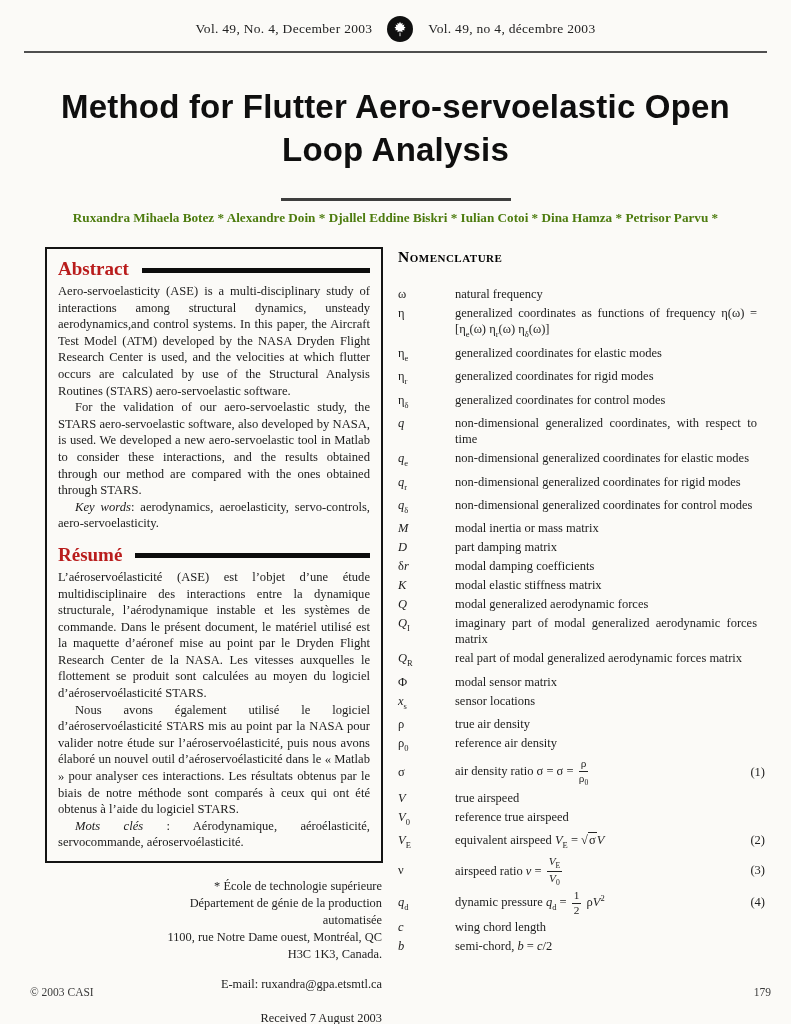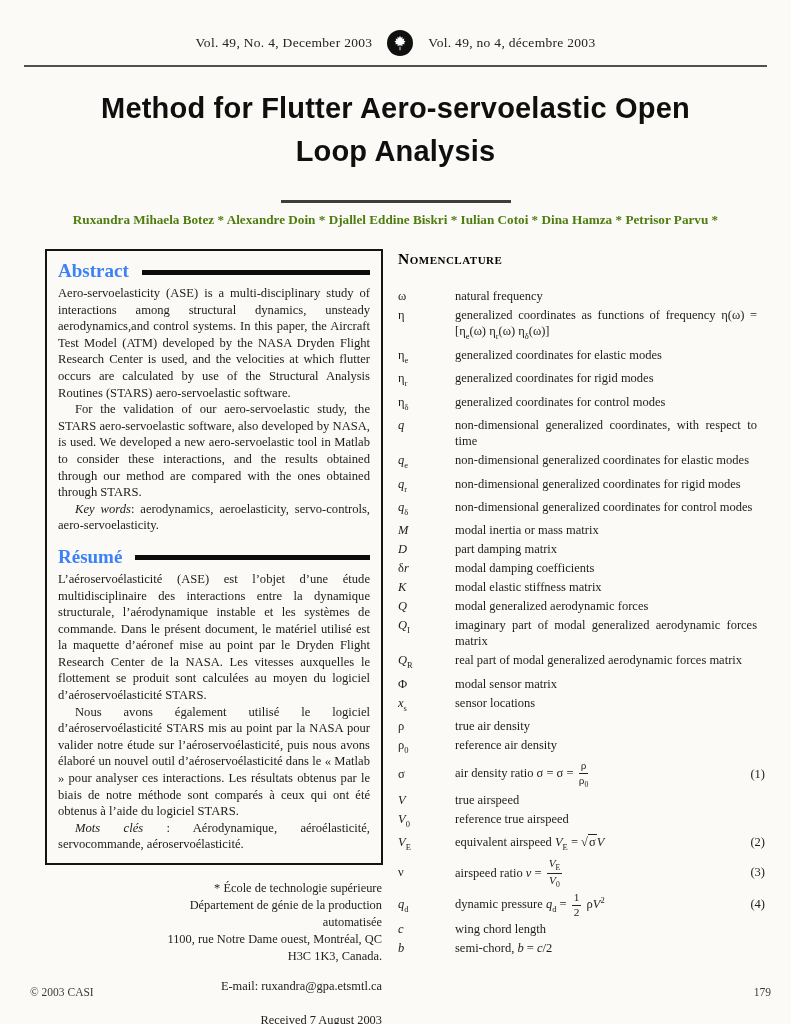--- a/index.html
+++ b/index.html
@@ -2,35 +2,35 @@
 <html><head>
 <meta charset="utf-8">
 <style>
   html,body { margin:0; padding:0; background:#d9d9d9; }
   .page {
     width:791px; height:1024px; margin:0 auto; position:relative; overflow:hidden;
     background:#fbfaf7; color:#1c1c1c; box-sizing:border-box;
     font-family:"Liberation Serif", serif;
   }
   
-  .journal-header { display:flex; align-items:center; justify-content:center; gap:15px; padding-top:30px; font-size:13.5px; letter-spacing:.3px; color:#222; }
+  .journal-header { display:flex; align-items:center; justify-content:center; gap:15px; padding-top:16px; font-size:13.5px; letter-spacing:.3px; color:#222; }
   .maple-badge { width:26px; height:26px; border-radius:50%; background:#101010; display:flex; align-items:center; justify-content:center; flex:none; }
   .header-rule { border:none; border-top:2px solid #4f4f4f; margin:9px 24px 0 24px; }
   
-  .title { text-align:center; font-family:"Liberation Sans", sans-serif; font-weight:700; font-size:29px; line-height:43px; margin:20px 40px 0; color:#0f0f0f; letter-spacing:.2px; }
+  .title { text-align:center; font-family:"Liberation Sans", sans-serif; font-weight:700; font-size:33px; line-height:43px; margin:32px 40px 0; color:#0f0f0f; letter-spacing:.2px; }
   .authors-rule { width:230px; height:3px; background:#3e3e3e; margin:27px auto 0; }
   .authors { text-align:center; font-weight:700; font-size:13.2px; margin-top:9px; color:#4d7c0f; }
   
   .columns { display:flex; align-items:flex-start; gap:15px; padding:0 26px 0 45px; margin-top:21px; }
   .left-col { width:338px; flex:none; }
   .right-col { flex:1; min-width:0; }
   
   .abstract-box { border:2px solid #141414; padding:5px 11px 10px; box-sizing:border-box; }
   .sec-head { display:flex; align-items:center; margin:4px 0 3px; }
-  .sec-title { font-size:19px; font-weight:700; color:#3b82f6; }
+  .sec-title { font-size:19px; font-weight:700; color:#b91c1c; }
   .head-bar { flex:1; height:5px; background:#0d0d0d; margin-left:13px; margin-top:2px; }
   .abstract-box p { margin:0; font-size:12.6px; line-height:16.6px; text-align:justify; color:#1b1b1b;font-family:Liberation Serif, serif; }
   .abstract-box p.indent { text-indent:17px; }
   .resume-sec { margin-top:12px; }
   
   .affiliation { text-align:right; font-size:12.4px; line-height:17px; margin-top:15px; padding-right:1px; color:#222; }
   .affil-email { margin-top:13px; }
   .affil-received { margin-top:17px; }
   
   .nomen-heading { font-weight:700; font-variant:small-caps; font-size:15.5px; letter-spacing:.5px; margin:1px 0 20px; color:#000000; }

